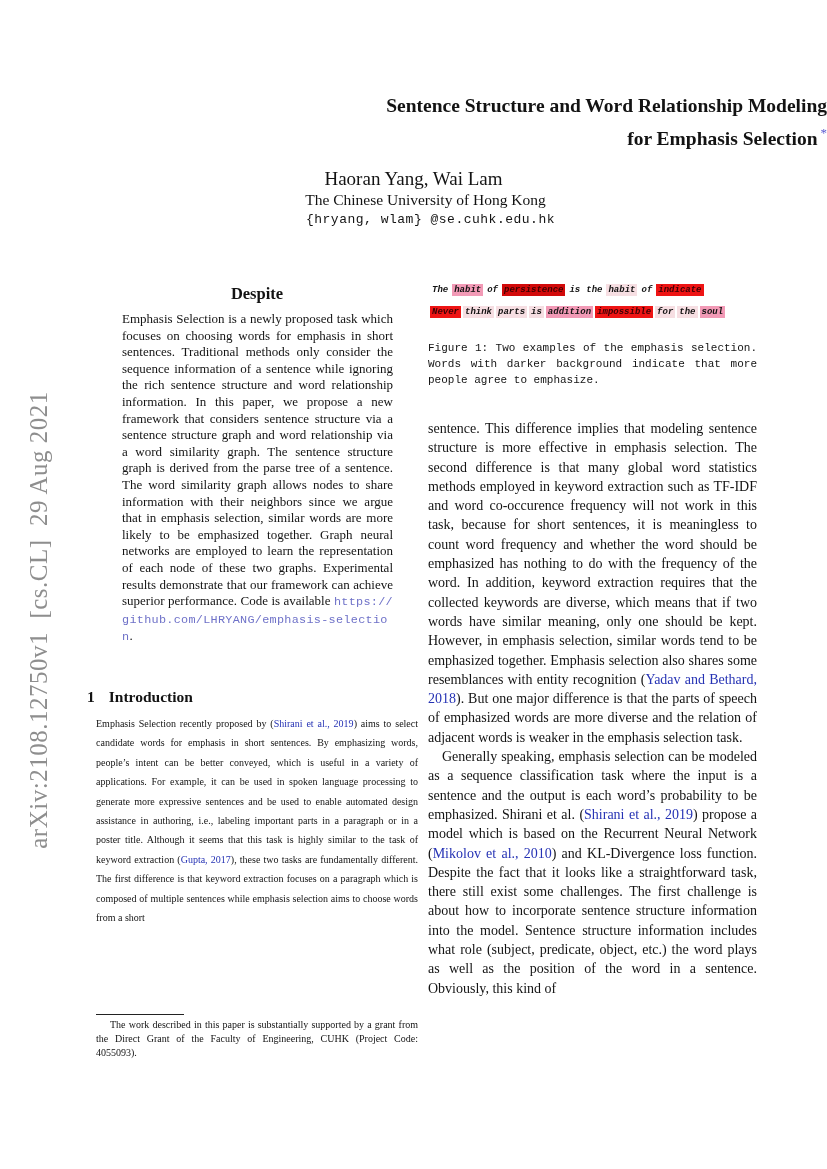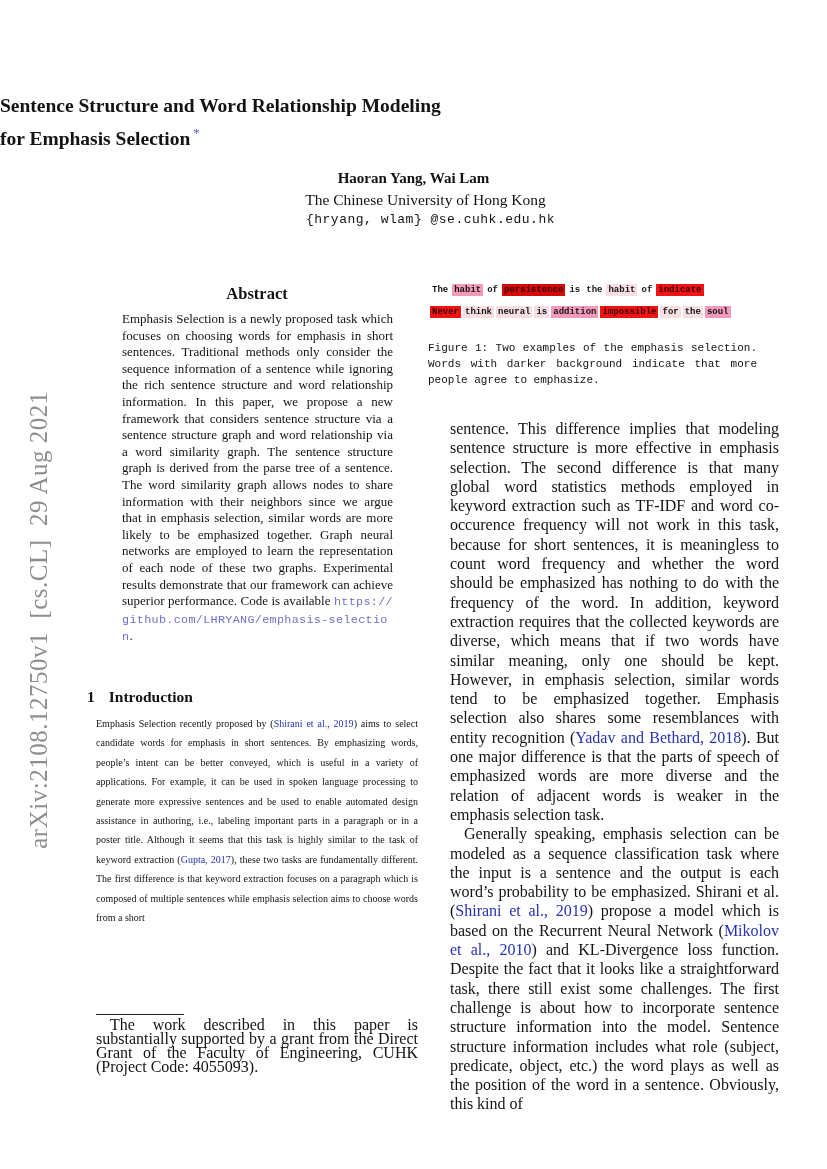--- a/index.html
+++ b/index.html
@@ -32,40 +32,40 @@
     font-family: "Liberation Serif", serif;
     font-size: 25px;
     color: var(--gray-arxiv);
     letter-spacing: 0.5px;
   }
   .paper-title {
     position: absolute;
     top: 92px;
     left: 0;
     width: 827px;
-    text-align: left;
+    text-align: right;
     font-weight: bold;
     font-size: 19.5px;
     line-height: 27px;
   }
   .title-asterisk {
     color: var(--asterisk);
     font-size: 13px;
     vertical-align: super;
     font-weight: normal;
     margin-left: 3px;
   }
   .authors-block {
     position: absolute;
     top: 168px;
     left: 0;
     width: 827px;
     text-align: center;
   }
-  .author-names { font-weight: bold; font-size: 15px; line-height: 21px; text-align: center; }
+  .author-names { font-weight: normal; font-size: 19px; line-height: 21px; text-align: center; }
   .affiliation { font-size: 15.5px; line-height: 21px; padding-left: 24px; }
   .email {
     font-family: "Liberation Mono", "DejaVu Sans Mono", monospace;
     font-size: 13px;
     line-height: 20px;
     letter-spacing: 0.5px;
     padding-left: 34px;
   }
   .abstract-heading {
     position: absolute;
@@ -108,64 +108,63 @@
     top: 1014px;
     left: 96px;
     width: 322px;
   }
   .footnote-rule {
     width: 88px;
     border-top: 1.2px solid #222;
     margin-bottom: 3px;
   }
   .footnote-text {
-    font-size: 16px;
+    font-size: 10px;
     line-height: 14px;
     text-align: justify;
     text-indent: 14px;
   }
   .figure1 {
     position: absolute;
     top: 284px;
     left: 430px;
     width: 328px;
   }
   .fig-line {
     font-family: "Liberation Mono", "DejaVu Sans Mono", monospace;
     font-weight: bold;
     font-size: 9px;
     line-height: 12px;
     margin-bottom: 10px;
     white-space: nowrap;
   }
-  .fig-line span { padding: 1px 2px; margin-right: 2px; }
+  .fig-line span { padding: 1px 2px; margin-right: 2px; font-style: italic; }
   .seg-w-none { background: transparent; }
   .seg-w-pink { background: var(--pink); }
   .seg-w-lightpink { background: var(--lightpink); }
   .seg-w-red { background: var(--red); color: #3d0004; }
   .seg-w-darkred { background: var(--darkred); color: #420000; margin-top: 30px; }
   .fig-caption {
     position: absolute;
     top: 341px;
     left: 428px;
     width: 329px;
     font-size: 11px;
     line-height: 15.8px;
     text-align: justify;
     font-family: Liberation Mono, monospace;
   }
   .right-body {
     position: absolute;
     top: 419px;
     left: 428px;
     width: 329px;
-    font-size: 16px;
+    font-size: 14px;
     line-height: 19.3px;
     text-align: justify;
-    margin-left: 22px;
   }
   .right-body p { margin: 0; }
   .right-body p.indented { text-indent: 14px; }
   .seg-plain { color: inherit; }
   .seg-cite { color: var(--cite); }
   .seg-link {
     font-family: "Liberation Mono", "DejaVu Sans Mono", monospace;
     font-size: 11.8px;
     color: var(--link);
     word-break: break-all;
@@ -183,36 +182,36 @@
     <div>Sentence Structure and Word Relationship Modeling</div>
     <div><span>for Emphasis Selection</span><span class="title-asterisk">*</span></div>
   </div>
 
   <div class="authors-block">
     <div class="author-names">Haoran Yang, Wai Lam</div>
     <div class="affiliation">The Chinese University of Hong Kong</div>
     <div class="email">{hryang, wlam} @se.cuhk.edu.hk</div>
   </div>
 
-  <div class="abstract-heading">Abstract</div>
+  <div class="abstract-heading">Despite</div>
   <div class="abstract-body"><span class="seg-plain">Emphasis Selection is a newly proposed task which focuses on choosing words for emphasis in short sentences. Traditional methods only consider the sequence information of a sentence while ignoring the rich sentence structure and word relationship information. In this paper, we propose a new framework that considers sentence structure via a sentence structure graph and word relationship via a word similarity graph. The sentence structure graph is derived from the parse tree of a sentence. The word similarity graph allows nodes to share information with their neighbors since we argue that in emphasis selection, similar words are more likely to be emphasized together. Graph neural networks are employed to learn the representation of each node of these two graphs. Experimental results demonstrate that our framework can achieve superior performance. Code is available </span><span class="seg-link">https://github.com/LHRYANG/emphasis-selection</span><span class="seg-plain">.</span></div>
 
   <div class="section-heading">
     <span class="section-number">1</span><span>Introduction</span>
   </div>
   <div class="intro-body"><span class="seg-plain">Emphasis Selection recently proposed by (</span><span class="seg-cite">Shirani et al., 2019</span><span class="seg-plain">) aims to select candidate words for emphasis in short sentences. By emphasizing words, people’s intent can be better conveyed, which is useful in a variety of applications. For example, it can be used in spoken language processing to generate more expressive sentences and be used to enable automated design assistance in authoring, i.e., labeling important parts in a paragraph or in a poster title. Although it seems that this task is highly similar to the task of keyword extraction (</span><span class="seg-cite">Gupta, 2017</span><span class="seg-plain">), these two tasks are fundamentally different. The first difference is that keyword extraction focuses on a paragraph which is composed of multiple sentences while emphasis selection aims to choose words from a short</span></div>
 
   <div class="footnote">
     <div class="footnote-rule"></div>
     <div class="footnote-text">The work described in this paper is substantially supported by a grant from the Direct Grant of the Faculty of Engineering, CUHK (Project Code: 4055093).</div>
   </div>
 
   <div class="figure1">
     <div class="fig-line"><span class="seg-w-none">The</span><span class="seg-w-pink">habit</span><span class="seg-w-none">of</span><span class="seg-w-darkred">persistence</span><span class="seg-w-none">is</span><span class="seg-w-none">the</span><span class="seg-w-lightpink">habit</span><span class="seg-w-none">of</span><span class="seg-w-red">indicate</span></div>
-    <div class="fig-line"><span class="seg-w-red">Never</span><span class="seg-w-lightpink">think</span><span class="seg-w-lightpink">neural</span><span class="seg-w-lightpink">is</span><span class="seg-w-pink">addition</span><span class="seg-w-red">impossible</span><span class="seg-w-lightpink">for</span><span class="seg-w-lightpink">the</span><span class="seg-w-pink">soul</span></div>
+    <div class="fig-line"><span class="seg-w-red">Never</span><span class="seg-w-lightpink">think</span><span class="seg-w-lightpink">parts</span><span class="seg-w-lightpink">is</span><span class="seg-w-pink">addition</span><span class="seg-w-red">impossible</span><span class="seg-w-lightpink">for</span><span class="seg-w-lightpink">the</span><span class="seg-w-pink">soul</span></div>
   </div>
   <div class="fig-caption">Figure 1: Two examples of the emphasis selection. Words with darker background indicate that more people agree to emphasize.</div>
 
   <div class="right-body">
     <p><span class="seg-plain">sentence. This difference implies that modeling sentence structure is more effective in emphasis selection. The second difference is that many global word statistics methods employed in keyword extraction such as TF-IDF and word co-occurence frequency will not work in this task, because for short sentences, it is meaningless to count word frequency and whether the word should be emphasized has nothing to do with the frequency of the word. In addition, keyword extraction requires that the collected keywords are diverse, which means that if two words have similar meaning, only one should be kept. However, in emphasis selection, similar words tend to be emphasized together. Emphasis selection also shares some resemblances with entity recognition (</span><span class="seg-cite">Yadav and Bethard, 2018</span><span class="seg-plain">). But one major difference is that the parts of speech of emphasized words are more diverse and the relation of adjacent words is weaker in the emphasis selection task.</span></p>
     <p class="indented"><span class="seg-plain">Generally speaking, emphasis selection can be modeled as a sequence classification task where the input is a sentence and the output is each word’s probability to be emphasized. Shirani et al. (</span><span class="seg-cite">Shirani et al., 2019</span><span class="seg-plain">) propose a model which is based on the Recurrent Neural Network (</span><span class="seg-cite">Mikolov et al., 2010</span><span class="seg-plain">) and KL-Divergence loss function. Despite the fact that it looks like a straightforward task, there still exist some challenges. The first challenge is about how to incorporate sentence structure information into the model. Sentence structure information includes what role (subject, predicate, object, etc.) the word plays as well as the position of the word in a sentence. Obviously, this kind of</span></p>
   </div>
 
 </div>
 

